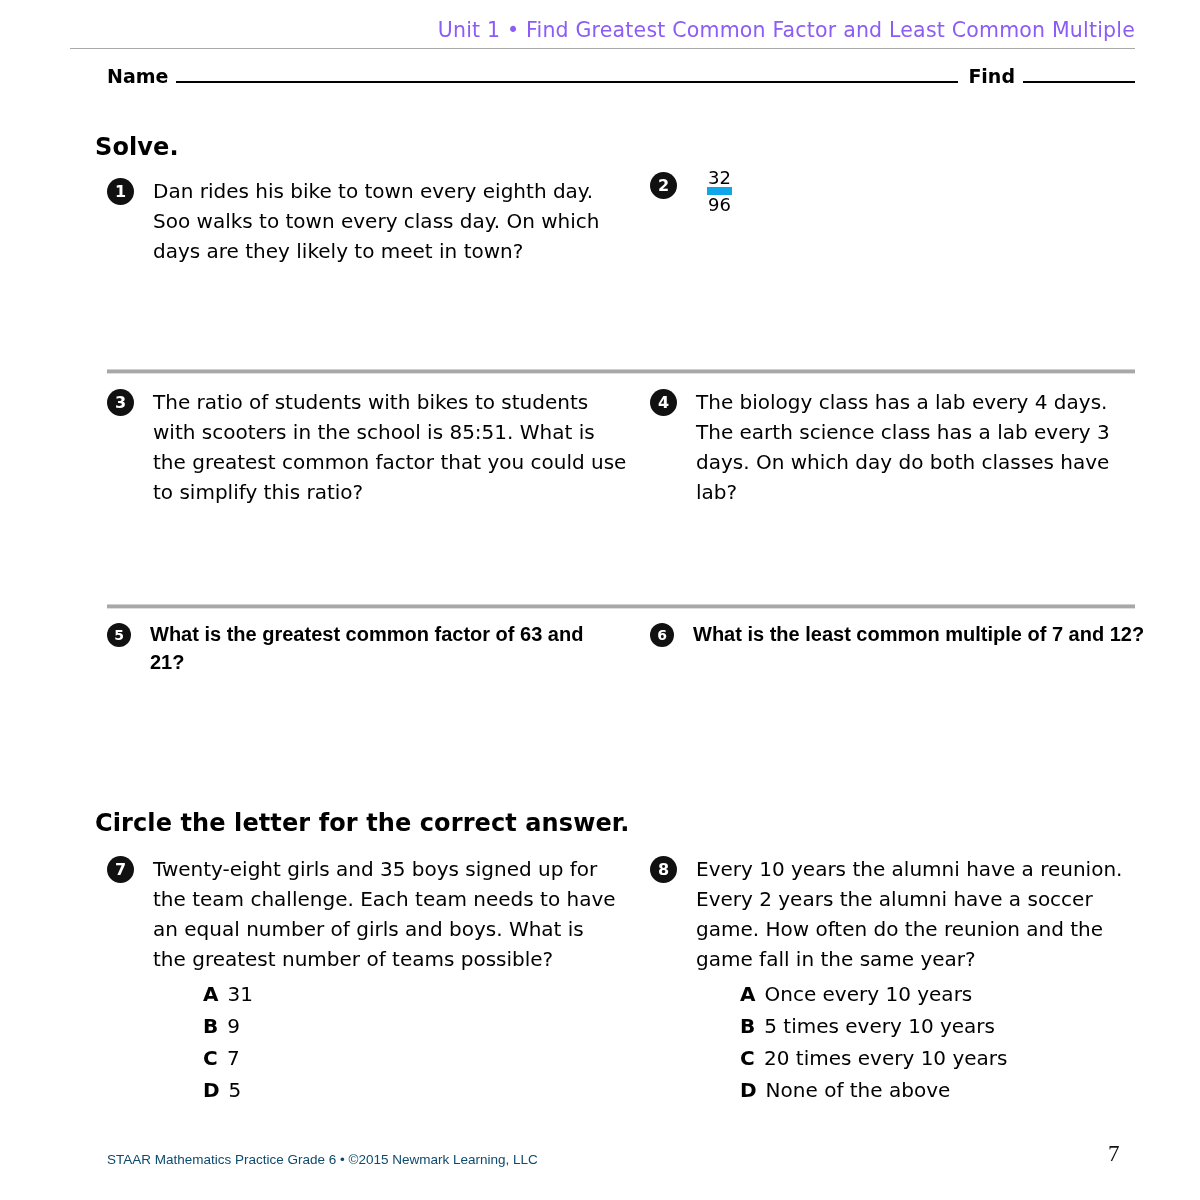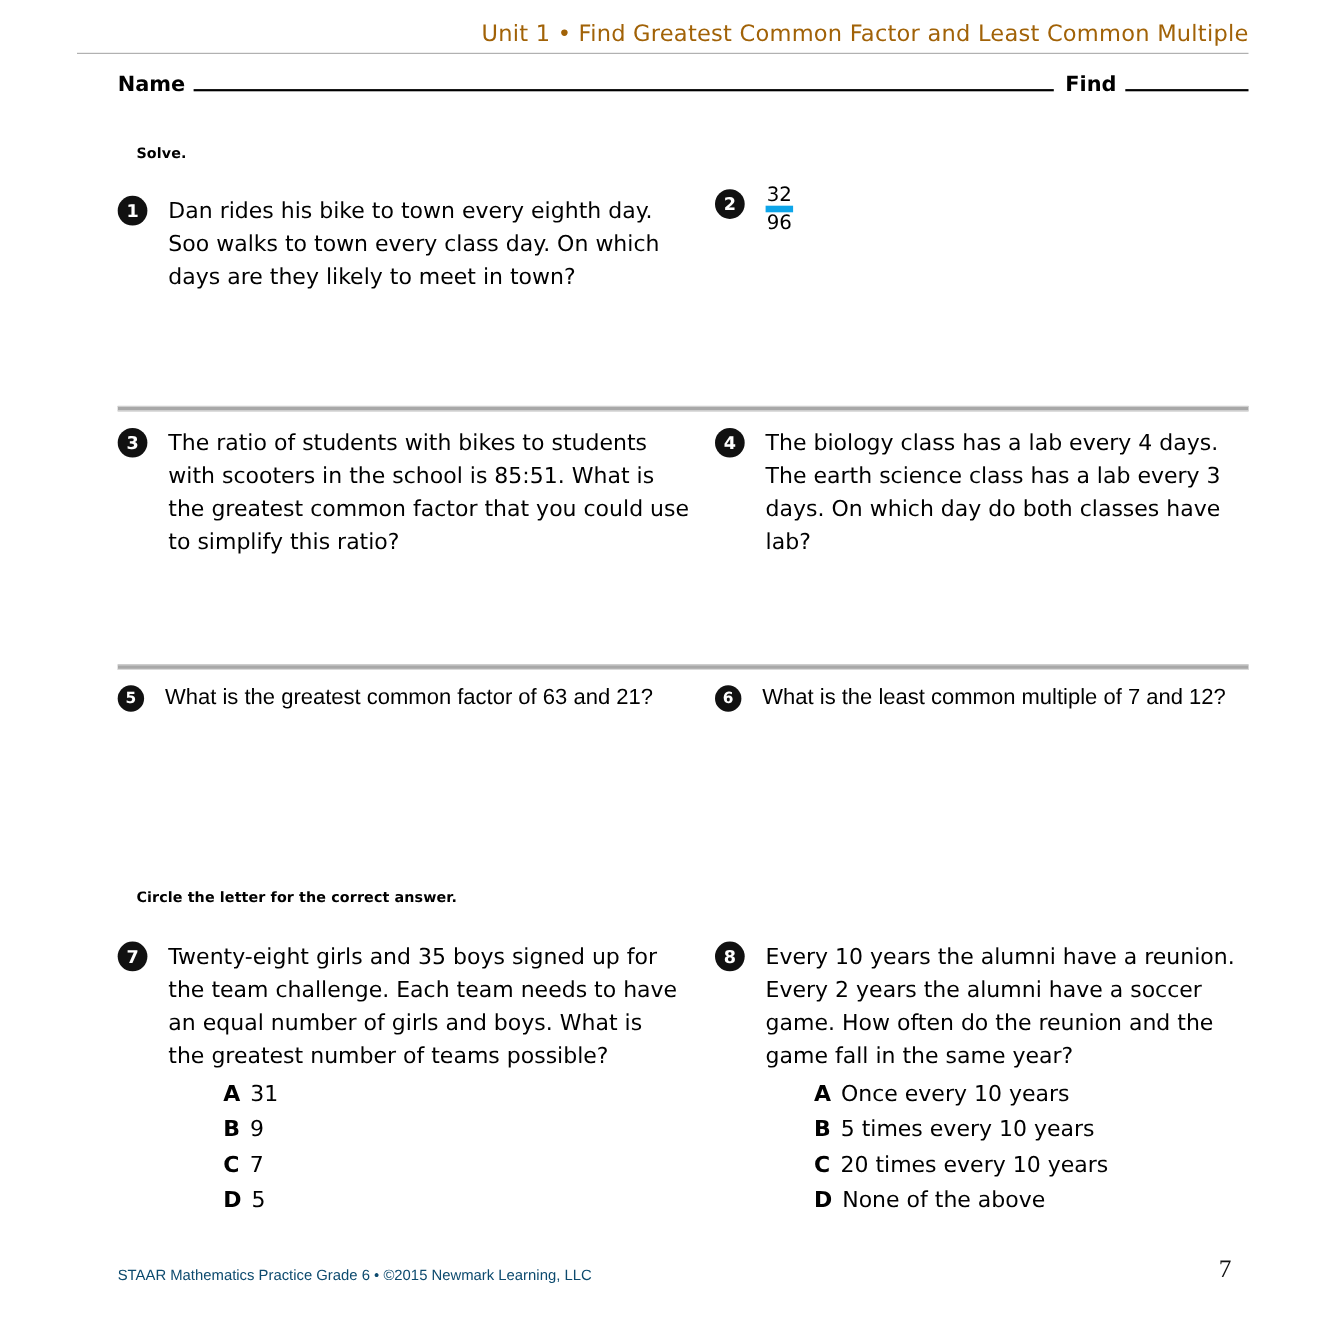--- a/index.html
+++ b/index.html
@@ -20,21 +20,21 @@
   .page-header {
     position: absolute;
     top: 18px;
     left: 70px;
     width: 1065px;
     text-align: right;
   }
   .page-header .header-title {
     font-size: 20.5px;
     letter-spacing: 0.2px;
-    color: #a16207;
+    color: #8b5cf6;
     white-space: nowrap;
   }
   .header-rule {
     position: absolute;
     top: 48px;
     left: 70px;
     width: 1065px;
     height: 1px;
     background: #a9a9a9;
   }
@@ -60,22 +60,22 @@
   .nd-line-short {
     width: 112px;
     border-bottom: 2.5px solid #000;
     margin-left: 8px;
     height: 17px;
   }
 
   
   .section-heading {
     position: absolute;
-    left: 124px;
-    font-size: 13px;
+    left: 95px;
+    font-size: 24px;
     font-weight: bold;
     letter-spacing: 0.1px;
   }
   #solve-heading { top: 133px; }
   #circle-heading { top: 809px; }
 
   
   .divider {
     position: absolute;
     left: 107px;
@@ -118,42 +118,44 @@
   }
   .qtext {
     font-size: 20px;
     line-height: 30px;
     color: #000;
   }
   .qtext.serifish {
     font-family: "Liberation Sans", sans-serif;
     font-size: 20px;
     line-height: 28px;
+    font-weight: bold;
   }
 
   
   .frac {
     display: inline-block;
     vertical-align: -0.45em;
     text-align: center;
     margin-right: 5px;
     position: relative;
     top: -2px;
+    margin-left: 11px;
   }
   .frac .num {
     display: block;
     font-size: 18px;
     line-height: 19px;
     padding: 0 1px;
   }
   .frac .den {
     display: block;
     font-size: 18px;
     line-height: 20px;
-    border-top: 6px solid #0ea5e9;
+    border-top: 8px solid #0ea5e9;
     padding: 0 1px;
   }
 
   
   #q1 { top: 176px; left: 107px; width: 510px; }
   #q2 { top: 170px; left: 650px; width: 500px; }
   #q3 { top: 387px; left: 107px; width: 520px; }
   #q4 { top: 387px; left: 650px; width: 500px; }
   #q5 { top: 620px; left: 107px; width: 510px; }
   #q6 { top: 620px; left: 650px; width: 500px; }

